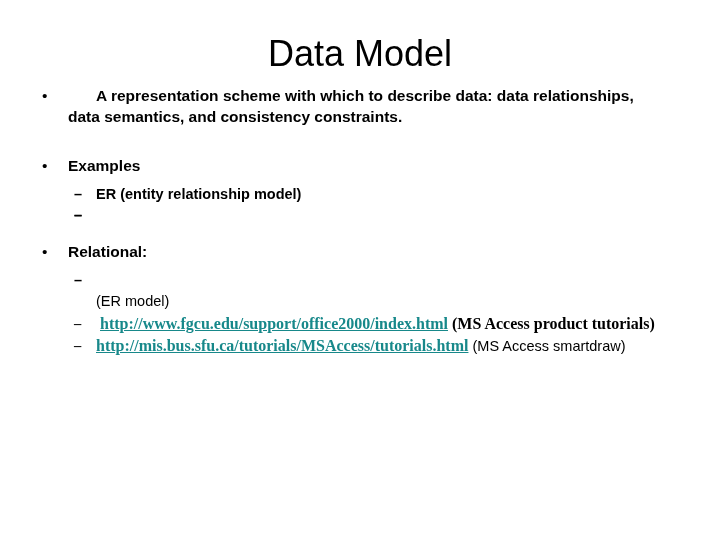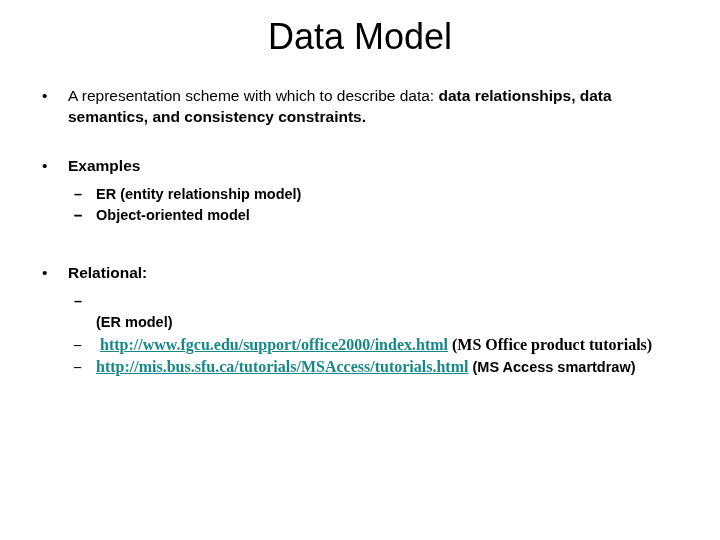--- a/index.html
+++ b/index.html
@@ -20,21 +20,21 @@
     width: 720px;
     height: 540px;
     background: #ffffff;
     box-sizing: border-box;
   }
 
   
   .slide-title {
     position: absolute;
     left: 0;
-    top: 16px;
+    top: 33px;
     width: 720px;
     text-align: center;
     font-family: "Liberation Sans", sans-serif;
     font-size: 36px;
     font-weight: 400;
     line-height: 42px;
     letter-spacing: 0px;
     color: #000000;
   }
 
@@ -76,41 +76,41 @@
   .lvl2 > .marker {
     position: absolute;
     left: 74px;
     top: 0;
     font-size: 14.5px;
     line-height: 21px;
     font-weight: bold;
   }
 
   .b    { font-weight: bold; }
-  .reg  { font-weight: 400; }
+  .reg  { font-weight: 700; margin-left: 28px; }
 
   .spacer-lg { height: 28px; }
   .spacer-sm { height: 8px; }
 
   
   .link {
     color: #17888a;
     text-decoration: underline;
     font-weight: bold;
   }
   .serif {
     font-family: "Liberation Serif", serif;
     font-size: 16px;
   }
   .serif .link { font-family: Liberation Serif, serif; }
 
   .ref-item { margin-bottom: 1px; }
   .note-sans {
     font-family: "Liberation Sans", sans-serif;
-    font-weight: bold;
+    font-weight: normal;
     font-size: 14.5px;
     color: #000000;
   }
   .note-serif {
     font-family: "Liberation Serif", serif;
     font-weight: bold;
     font-size: 16px;
     color: #000000;
   }
   .indent-extra { padding-left: 100px; }
@@ -141,42 +141,41 @@
 
     <div class="lvl2">
       <span class="marker">–</span>
       <span>ER (entity relationship model)</span>
     </div>
     <div class="lvl2">
       <span class="marker">–</span>
     </div>
     <div class="lvl2">
       <span class="marker">–</span>
-      <span>Object-oriented model</span>
     </div>
 
     <div class="spacer-lg"></div>
     <div class="spacer-sm"></div>
 
     <div class="lvl1">
       <span class="marker">•</span>
       <span class="b">Relational:</span>
     </div>
 
     <div class="spacer-sm"></div>
 
     <div class="lvl2 ref-item">
       <span class="marker">–</span>
       <br>
       <span class="note-sans">(ER model)</span>
     </div>
 
     <div class="lvl2 ref-item indent-extra serif">
       <span class="marker">–</span>
-      <span class="link"> http://www.fgcu.edu/support/office2000/index.html</span><span class="note-serif"> </span><span class="note-serif">(MS Office product tutorials)</span>
+      <span class="link"> http://www.fgcu.edu/support/office2000/index.html</span><span class="note-serif"> </span><span class="note-serif">(MS Access product tutorials)</span>
     </div>
 
     <div class="lvl2 ref-item serif">
       <span class="marker">–</span>
       <span class="link">http://mis.bus.sfu.ca/tutorials/MSAccess/tutorials.html</span><span class="note-sans"> </span><span class="note-sans">(MS Access smartdraw)</span>
     </div>
 
   </div>
 </div>
 

